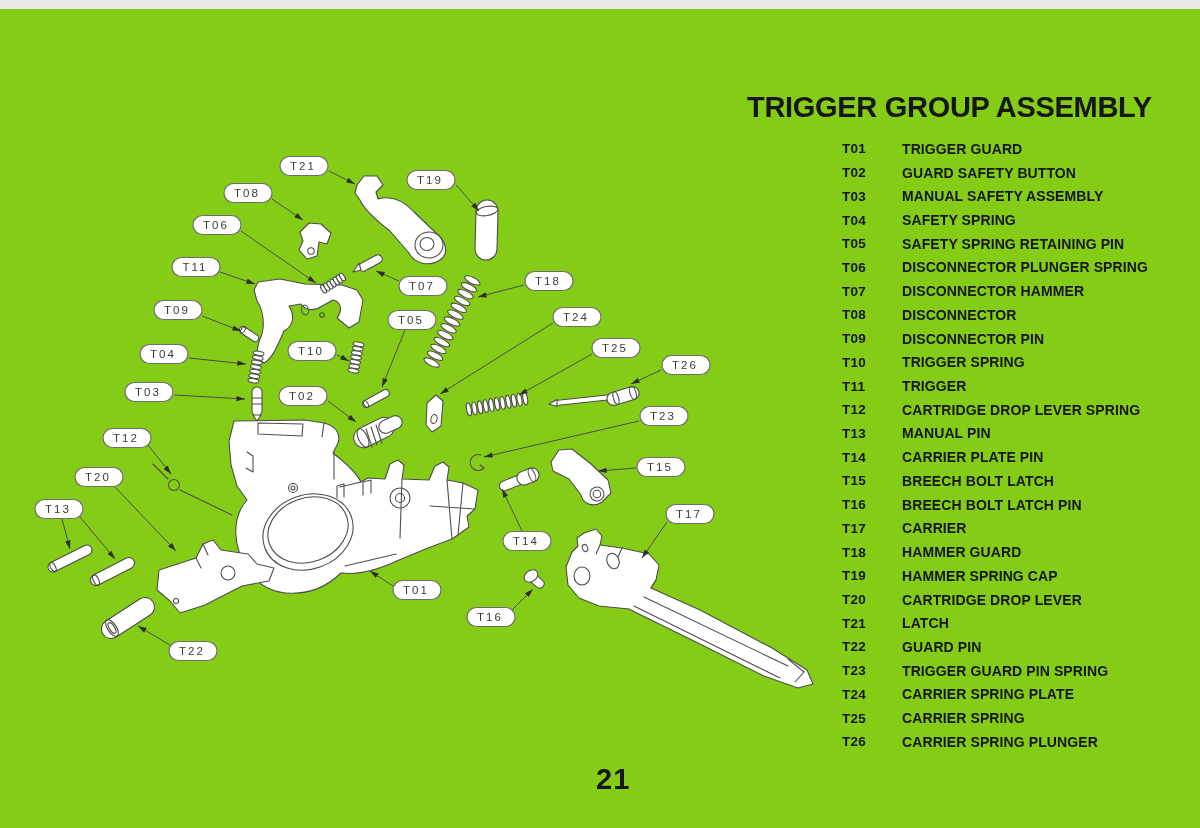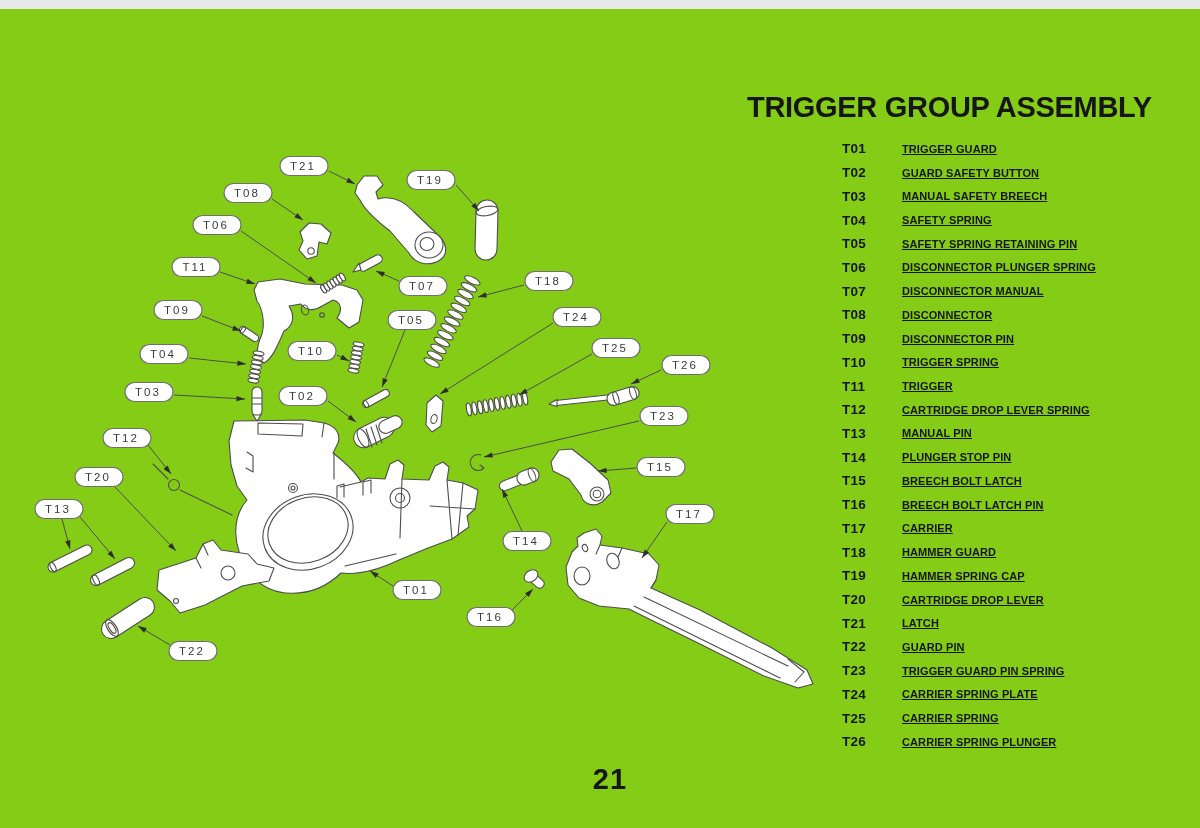--- a/index.html
+++ b/index.html
@@ -3,22 +3,22 @@
 <meta charset="utf-8">
 <style>
   html,body{margin:0;padding:0;background:#e8e8e8;}
   .page{position:relative;width:1200px;height:828px;background:#84cc16;overflow:hidden;
         font-family:"Liberation Sans",sans-serif;margin:9px auto;}
   .title{position:absolute;left:747px;top:82px;font-size:29px;font-weight:bold;
          letter-spacing:-0.3px;color:#161616;white-space:nowrap;}
   .plist{position:absolute;left:842px;top:128px;width:340px;}
   .plist-row{display:flex;height:23.72px;align-items:center;}
   .pcode{width:60px;font-size:13.5px;font-weight:bold;color:#161616;letter-spacing:0.2px;}
-  .pname{font-size:11px;font-weight:bold;color:#161616;letter-spacing:0.1px;white-space:nowrap;text-decoration:underline;}
-  .pagenum{position:absolute;left:580px;top:754px;width:60px;text-align:center;
+  .pname{font-size:14px;font-weight:bold;color:#161616;letter-spacing:0.1px;white-space:nowrap;}
+  .pagenum{position:absolute;left:596px;top:754px;width:60px;
            font-size:29px;font-weight:bold;color:#161616;letter-spacing:1px;}
   #diagram{position:absolute;left:0;top:0;}
   .part{stroke:#4d4d4d;stroke-width:1.1;stroke-linejoin:round;stroke-linecap:round;}
   .leader{stroke:#4d4d4d;stroke-width:1;fill:none;}
   .stadium{fill:#ffffff;stroke:#6e6e6e;stroke-width:1.2;}
   .callout-text{font-family:"Liberation Sans",sans-serif;font-size:11.5px;letter-spacing:2px;
                 fill:#3a3a3a;text-anchor:middle;}
   .arrowhead{fill:#2e2e2e;stroke:none;}
 </style>
 </head>
@@ -31,37 +31,37 @@
       <div class="plist-row">
         <div class="pcode">T01</div>
         <div class="pname">TRIGGER GUARD</div>
       </div>
       <div class="plist-row">
         <div class="pcode">T02</div>
         <div class="pname">GUARD SAFETY BUTTON</div>
       </div>
       <div class="plist-row">
         <div class="pcode">T03</div>
-        <div class="pname">MANUAL SAFETY BREECH</div>
+        <div class="pname">MANUAL SAFETY ASSEMBLY</div>
       </div>
       <div class="plist-row">
         <div class="pcode">T04</div>
         <div class="pname">SAFETY SPRING</div>
       </div>
       <div class="plist-row">
         <div class="pcode">T05</div>
         <div class="pname">SAFETY SPRING RETAINING PIN</div>
       </div>
       <div class="plist-row">
         <div class="pcode">T06</div>
         <div class="pname">DISCONNECTOR PLUNGER SPRING</div>
       </div>
       <div class="plist-row">
         <div class="pcode">T07</div>
-        <div class="pname">DISCONNECTOR MANUAL</div>
+        <div class="pname">DISCONNECTOR HAMMER</div>
       </div>
       <div class="plist-row">
         <div class="pcode">T08</div>
         <div class="pname">DISCONNECTOR</div>
       </div>
       <div class="plist-row">
         <div class="pcode">T09</div>
         <div class="pname">DISCONNECTOR PIN</div>
       </div>
       <div class="plist-row">
@@ -75,21 +75,21 @@
       <div class="plist-row">
         <div class="pcode">T12</div>
         <div class="pname">CARTRIDGE DROP LEVER SPRING</div>
       </div>
       <div class="plist-row">
         <div class="pcode">T13</div>
         <div class="pname">MANUAL PIN</div>
       </div>
       <div class="plist-row">
         <div class="pcode">T14</div>
-        <div class="pname">PLUNGER STOP PIN</div>
+        <div class="pname">CARRIER PLATE PIN</div>
       </div>
       <div class="plist-row">
         <div class="pcode">T15</div>
         <div class="pname">BREECH BOLT LATCH</div>
       </div>
       <div class="plist-row">
         <div class="pcode">T16</div>
         <div class="pname">BREECH BOLT LATCH PIN</div>
       </div>
       <div class="plist-row">

